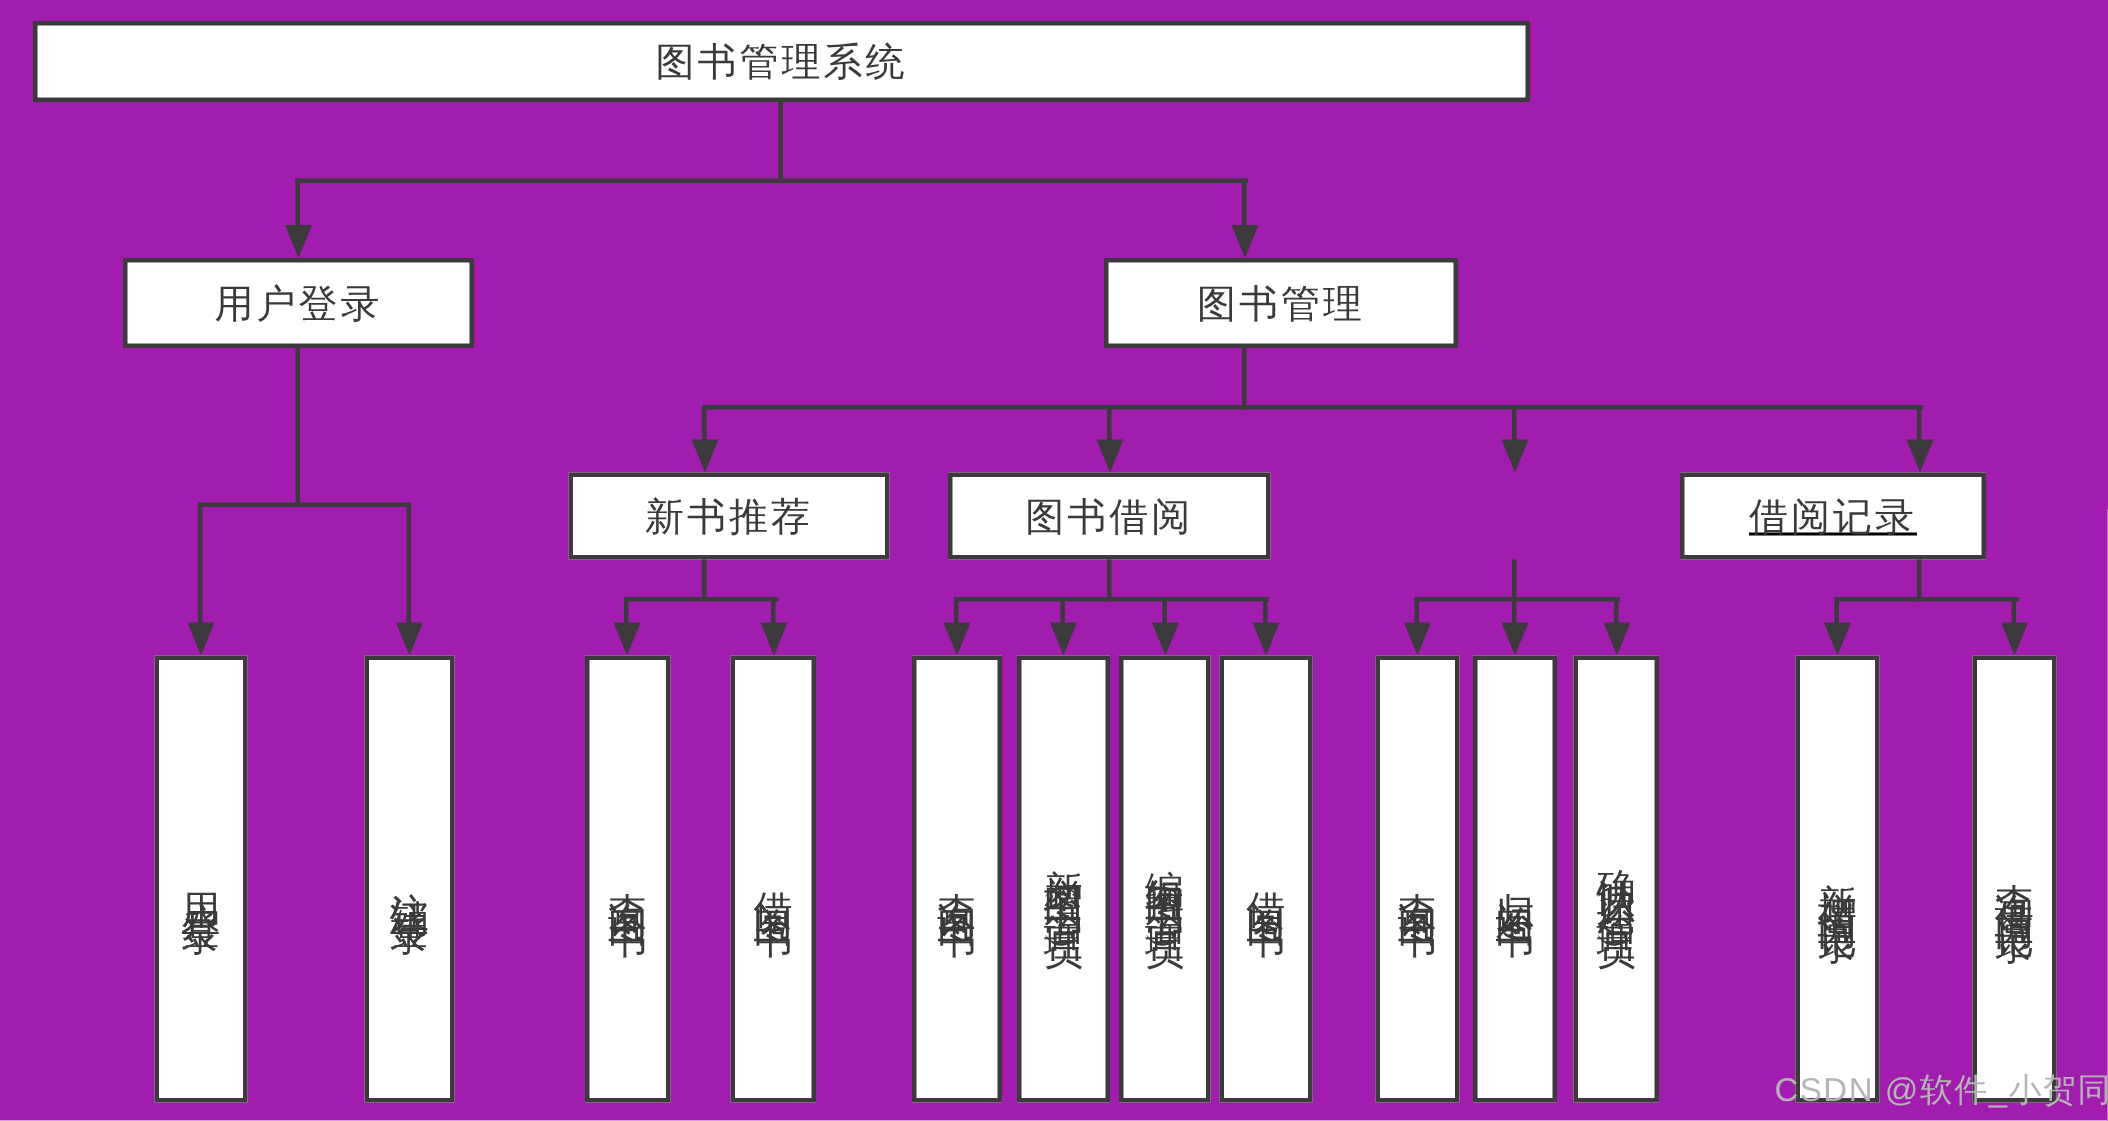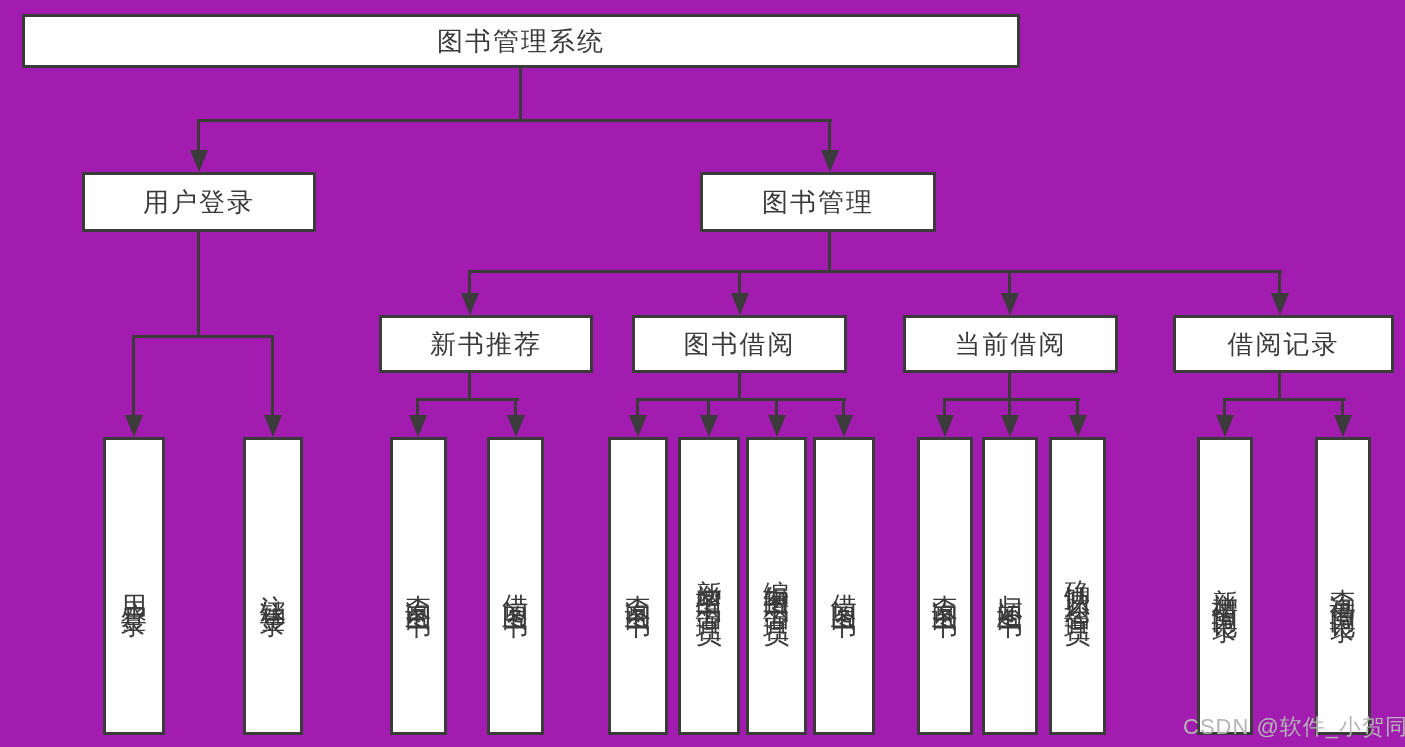--- a/index.html
+++ b/index.html
@@ -65,21 +65,21 @@
   <div class="vline" style="left:519px;top:68px;height:52px;"></div>
   <div class="hline" style="left:197px;top:119px;width:635px;"></div>
   <div class="vline" style="left:197px;top:119px;height:33px;"></div>
   <div class="arrowhead" style="left:190px;top:150px;"></div>
   <div class="vline" style="left:828px;top:119px;height:33px;"></div>
   <div class="arrowhead" style="left:821px;top:150px;"></div>
 
   <div class="box" style="left:82px;top:172px;width:234px;height:60px;">
     <span class="hlabel">用户登录</span>
   </div>
-  <div class="box" style="left:700px;top:172px;width:236px;height:60px;">
+  <div class="box" style="left:736px;top:172px;width:236px;height:60px;">
     <span class="hlabel">图书管理</span>
   </div>
 
   <div class="vline" style="left:197px;top:232px;height:105px;"></div>
   <div class="hline" style="left:132px;top:335px;width:142px;"></div>
   <div class="vline" style="left:132px;top:335px;height:83px;"></div>
   <div class="arrowhead" style="left:125px;top:415px;"></div>
   <div class="vline" style="left:271px;top:335px;height:83px;"></div>
   <div class="arrowhead" style="left:264px;top:415px;"></div>
 
@@ -93,24 +93,21 @@
   <div class="arrowhead" style="left:1001px;top:293px;"></div>
   <div class="vline" style="left:1278px;top:270px;height:25px;"></div>
   <div class="arrowhead" style="left:1271px;top:293px;"></div>
 
   <div class="box" style="left:363px;top:315px;width:214px;height:58px;margin-left:16px;">
     <span class="hlabel">新书推荐</span>
   </div>
   <div class="box" style="left:632px;top:315px;width:215px;height:58px;text-align:right;">
     <span class="hlabel">图书借阅</span>
   </div>
-  <div class="box" style="left:903px;top:315px;width:215px;height:58px;">
-    <span class="hlabel">当前借阅</span>
-  </div>
-  <div class="box" style="left:1173px;top:315px;width:221px;height:58px;">
+  <div class="box" style="left:1120px;top:315px;width:204px;height:58px;text-decoration:underline;">
     <span class="hlabel">借阅记录</span>
   </div>
 
   <div class="vline" style="left:468px;top:373px;height:28px;"></div>
   <div class="hline" style="left:416px;top:398px;width:103px;"></div>
   <div class="vline" style="left:416px;top:398px;height:19px;"></div>
   <div class="arrowhead" style="left:409px;top:415px;"></div>
   <div class="vline" style="left:514px;top:398px;height:19px;"></div>
   <div class="arrowhead" style="left:507px;top:415px;"></div>
 

